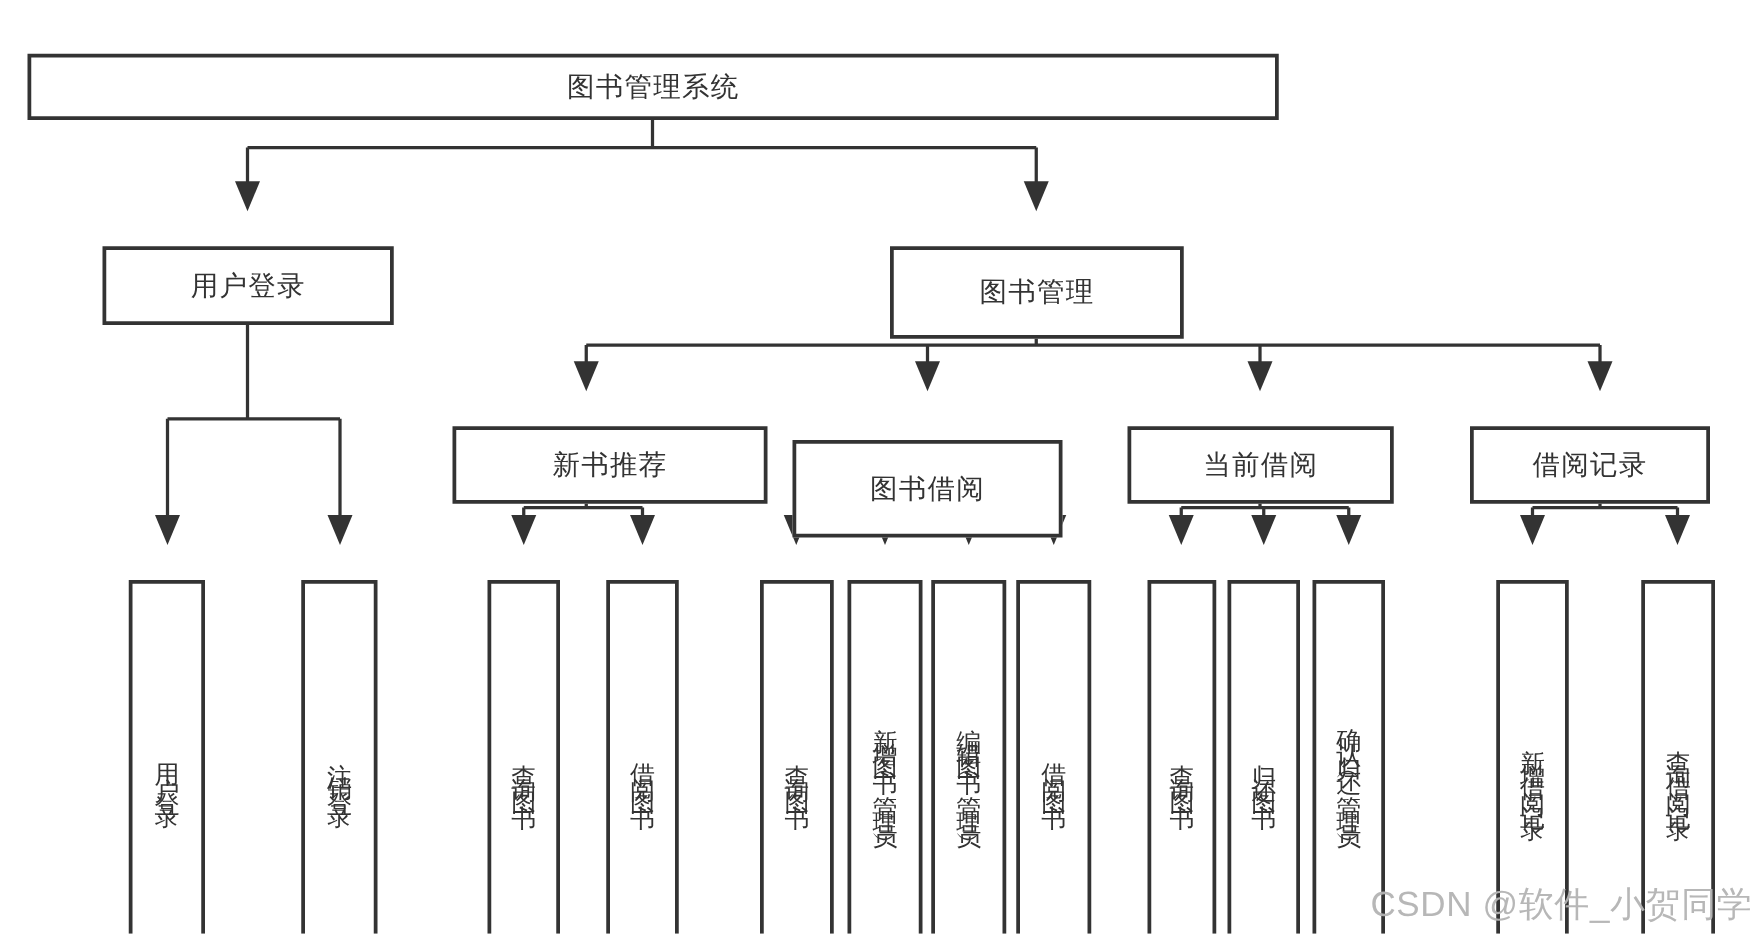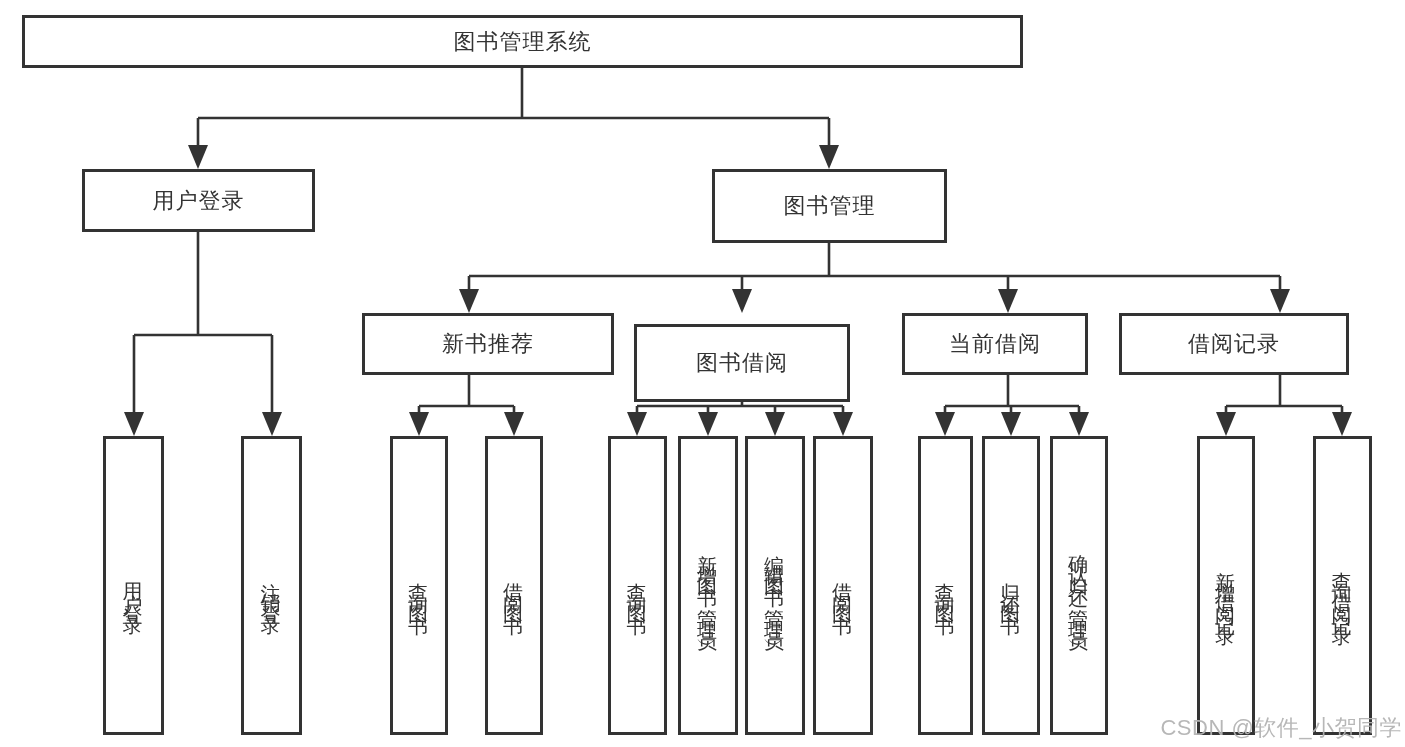--- a/index.html
+++ b/index.html
@@ -14,29 +14,30 @@
   }
   .connectors{position:absolute;left:0;top:0;width:1405px;height:747px;}
   .connectors path{stroke:var(--line);stroke-width:2.6;fill:none;}
   .connectors polygon{fill:var(--line);stroke:none;}
   .node{
     position:absolute; box-sizing:border-box;
     border:3px solid var(--line); background:var(--fill);
     display:flex; align-items:center; justify-content:center;
     font-size:22px; letter-spacing:1px; white-space:nowrap;
     z-index:2;
+    margin-top:28px;
   }
   .leaf{
     writing-mode:vertical-rl; text-orientation:mixed;
     font-size:20px; letter-spacing:11px; white-space:nowrap;
     padding-top:6px;
   }
   .watermark{
     position:absolute; right:3px; bottom:4px; z-index:6;
-    font-size:22px; color:var(--wm); letter-spacing:0.5px;
+    font-size:28px; color:var(--wm); letter-spacing:0.5px;
     opacity:.95;
   }
 </style>
 </head>
 <body>
 
 <div class="stage">
 
   <svg class="connectors" viewBox="0 0 1405 747" aria-hidden="true">
     <path d="
@@ -70,22 +71,22 @@
     </g>
   </svg>
 
   <div class="node" style="left:22px;top:15px;width:1001px;height:53px">图书管理系统</div>
 
   <div class="node" style="left:82px;top:169px;width:233px;height:63px">用户登录</div>
   <div class="node" style="left:712px;top:169px;width:235px;height:74px">图书管理</div>
 
   <div class="node" style="left:362px;top:313px;width:252px;height:62px">新书推荐</div>
   <div class="node" style="left:634px;top:324px;width:216px;height:78px">图书借阅</div>
-  <div class="node" style="left:902px;top:313px;width:186px;height:62px">当前借阅</div>
-  <div class="node" style="left:1119px;top:313px;width:230px;height:62px">借阅记录</div>
+  <div class="node" style="left:902px;top:313px;width:213px;height:62px">当前借阅</div>
+  <div class="node" style="left:1176px;top:313px;width:192px;height:62px">借阅记录</div>
 
   <div class="node leaf" style="left:103px;top:436px;width:61px;height:299px">用户登录</div>
   <div class="node leaf" style="left:241px;top:436px;width:61px;height:299px">注销登录</div>
 
   <div class="node leaf" style="left:390px;top:436px;width:58px;height:299px">查询图书</div>
   <div class="node leaf" style="left:485px;top:436px;width:58px;height:299px">借阅图书</div>
 
   <div class="node leaf" style="left:608px;top:436px;width:59px;height:299px">查询图书</div>
   <div class="node leaf" style="left:678px;top:436px;width:60px;height:299px">新增图书（管理员）</div>
   <div class="node leaf" style="left:745px;top:436px;width:60px;height:299px">编辑图书（管理员）</div>

